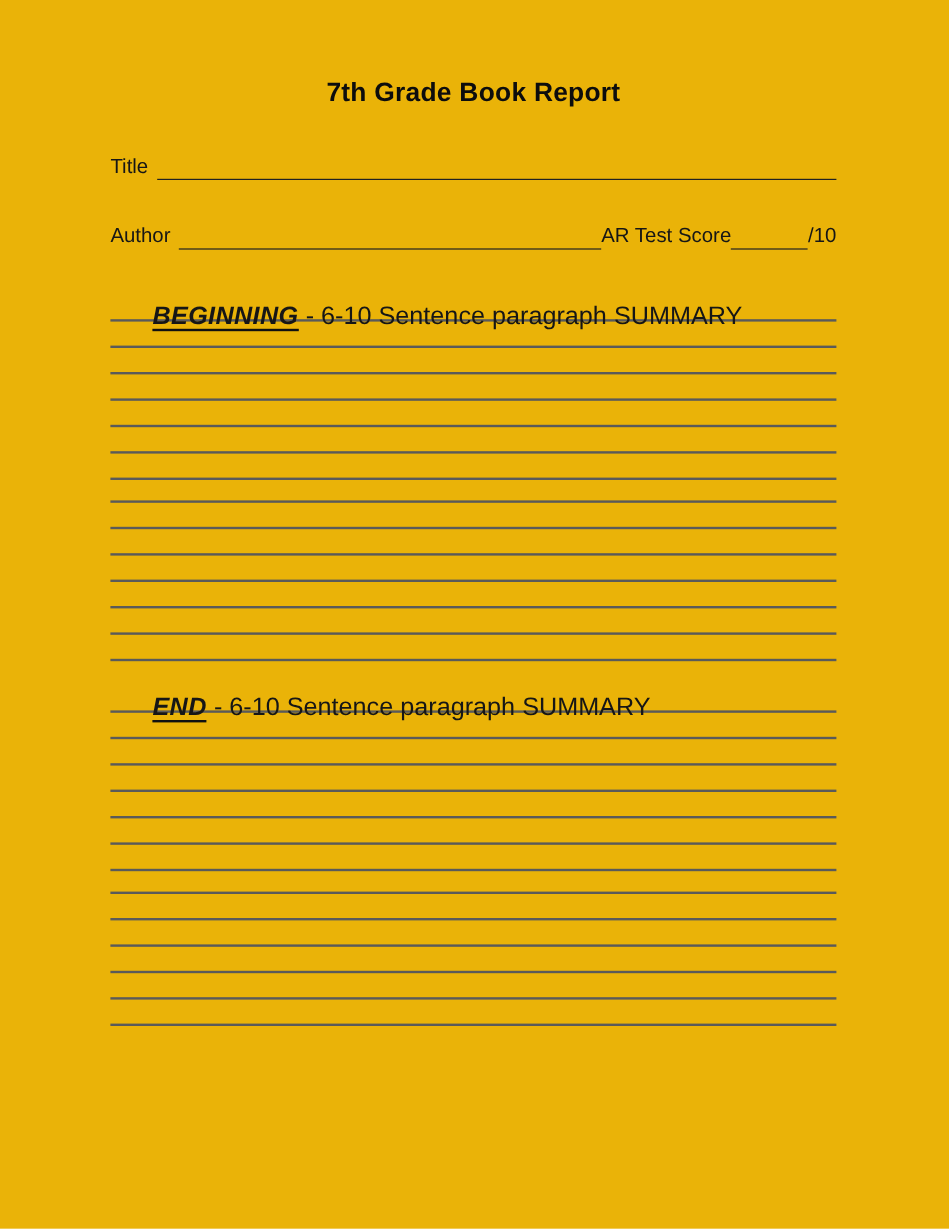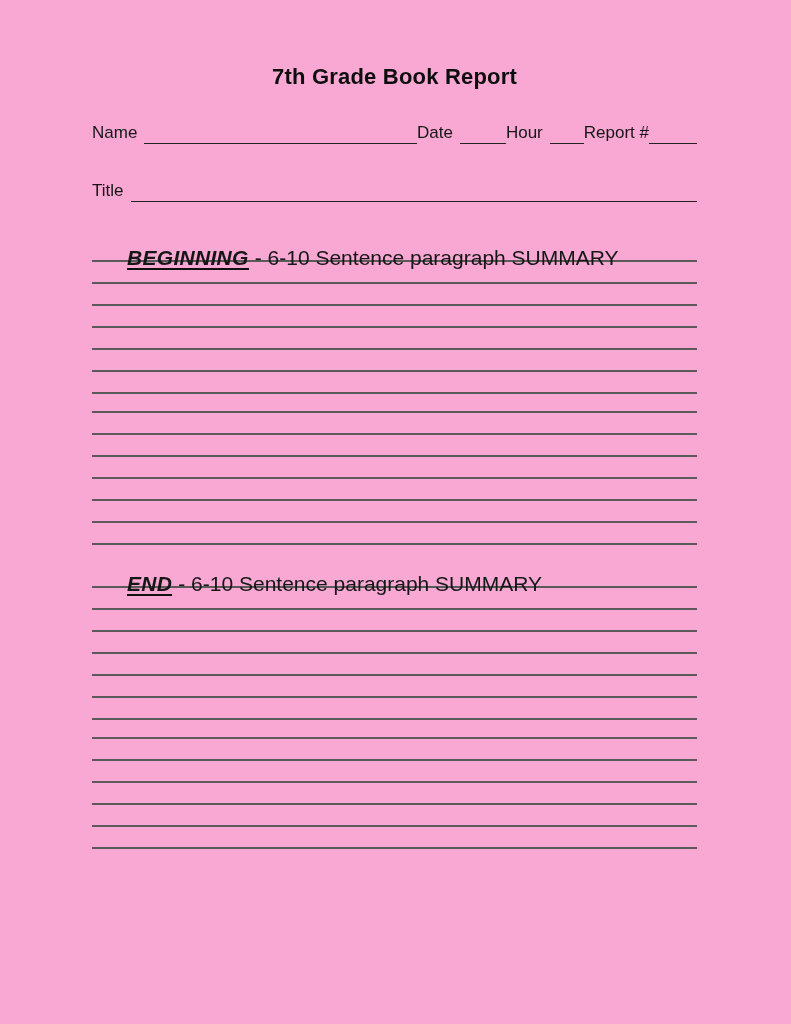--- a/index.html
+++ b/index.html
@@ -12,21 +12,21 @@
     height: 1024px;
     overflow: hidden;
     font-family: "Liberation Sans", "DejaVu Sans", sans-serif;
     color: #161616;
   }
   .page {
     box-sizing: border-box;
     width: 791px;
     height: 1024px;
     padding: 62px 94px 0 92px;
-    background: #f9a8d4;
+    background: #eab308;
   }
   .doc-title {
     margin: 0;
     font-size: 22px;
     font-weight: bold;
     line-height: 30px;
     text-align: center;
     letter-spacing: 0.2px;
     color: #0d0d0d;
   }
@@ -84,36 +84,33 @@
   }
   .rules .rule:first-child { height: 16px; }
 </style>
 </head>
 <body>
 
 <div class="page">
 
   <h1 class="doc-title">7th Grade Book Report</h1>
 
-  <div class="field-row row-name">
-    <span class="label pad-r">Name</span>
-    <span class="blank grow"></span>
-    <span class="label pad-r">Date</span>
-    <span class="blank w-date"></span>
-    <span class="label pad-r">Hour</span>
-    <span class="blank w-hour"></span>
-    <span class="label">Report #</span>
-    <span class="blank w-report"></span>
-  </div>
 
   <div class="field-row">
     <span class="label pad-r">Title</span>
     <span class="blank grow"></span>
   </div>
 
+  <div class="field-row">
+    <span class="label pad-r">Author</span>
+    <span class="blank grow"></span>
+    <span class="label">AR Test Score</span>
+    <span class="blank w-ar"></span>
+    <span class="label">/10</span>
+  </div>
 
   <div id="sections">
   <section class="report-section">
     <div class="section-header">
       <span class="section-heading">BEGINNING</span><span class="section-desc"><span class="desc-prefix">- 6-10 Sentence paragraph SUMMARY</span><span class="desc-emph"></span><span class="desc-suffix"></span></span>
     </div>
     <div class="rules">
           <div class="rule"></div>
           <div class="rule"></div>
           <div class="rule"></div>

